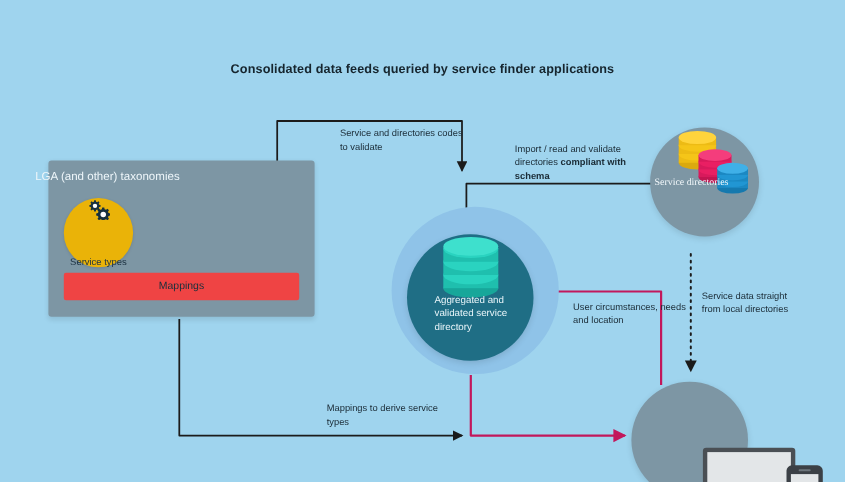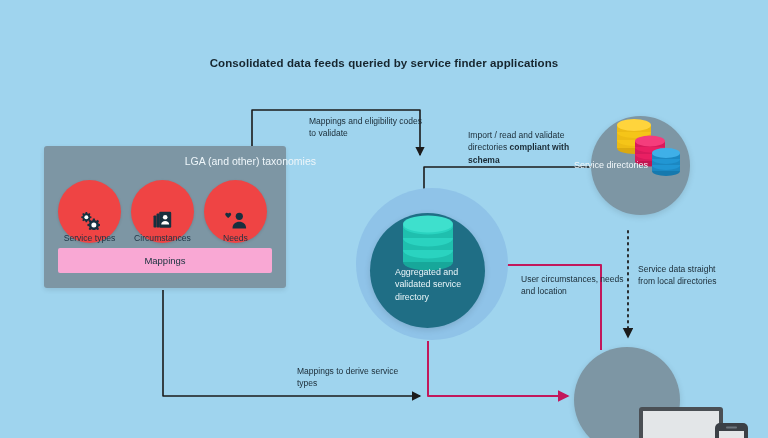--- a/index.html
+++ b/index.html
@@ -33,53 +33,53 @@
 
   
   #taxonomy-panel {
     left: 44px; top: 101px;
     width: 242px; height: 142px;
     background: #7d96a4;
     border-radius: 3px;
     box-shadow: 0 2px 5px rgba(0,0,0,0.10);
   }
   #taxonomy-title {
-    left: 48px; top: 110px;
+    left: 32px; top: 110px;
     width: 268px;
-    text-align: right;
+    text-align: left;
     font-size: 10.5px;
     color: #eef6fa;
   }
   .tax-circle {
     width: 63px; height: 63px;
     border-radius: 50%;
-    background: #ef4444;
+    background: #eab308;
     top: 135px;
     display: flex;
     flex-direction: column;
     align-items: center;
-    justify-content: flex-end;
+    justify-content: space-between;
     box-shadow: 0 1px 3px rgba(0,0,0,0.12);
   }
   #circle-service-types { left: 58px; }
   #circle-circumstances { left: 131px; }
   #circle-needs        { left: 204px; }
   .tax-label {
     font-size: 8.6px;
     color: #1d3242;
     margin-top: 3px;
     text-align: center;
     line-height: 1.05;
   }
   .tax-icon { height: 20px; display: flex; align-items: center; justify-content: center; }
 
   #mappings-bar {
     left: 58px; top: 203px;
     width: 214px; height: 25px;
-    background: #f9a8d4;
+    background: #ef4444;
     border-radius: 2px;
     display: flex;
     align-items: center;
     justify-content: center;
     font-size: 9.5px;
     color: #16303c;
   }
 
   
   #halo {
@@ -106,25 +106,26 @@
 
   
   #directories-circle {
     left: 591px; top: 71px;
     width: 99px; height: 99px;
     border-radius: 50%;
     background: #7d96a4;
     box-shadow: 0 2px 6px rgba(0,0,0,0.12);
   }
   #directories-label {
-    left: 574px; top: 114px;
+    left: 595px; top: 114px;
     width: 75px;
     font-size: 9px;
     line-height: 1.42;
     color: #f2f8fb;
+    font-family: Liberation Serif, serif;
   }
   #directories-dbs { left: 612px; top: 70px; }
 
   
   #finder-circle {
     left: 574px; top: 302px;
     width: 106px; height: 106px;
     border-radius: 50%;
     background: #7d96a4;
     box-shadow: 0 2px 6px rgba(0,0,0,0.12);
@@ -199,47 +200,21 @@
           <path d="M6.6,1.1 l1.5,0 l0.25,1.25 l1.0,0.42 l1.05,-0.72 l1.06,1.06 l-0.72,1.05 l0.42,1.0 l1.25,0.25 l0,1.5 l-1.25,0.25 l-0.42,1.0 l0.72,1.05 l-1.06,1.06 l-1.05,-0.72 l-1.0,0.42 l-0.25,1.25 l-1.5,0 l-0.25,-1.25 l-1.0,-0.42 l-1.05,0.72 l-1.06,-1.06 l0.72,-1.05 l-0.42,-1.0 l-1.25,-0.25 l0,-1.5 l1.25,-0.25 l0.42,-1.0 l-0.72,-1.05 l1.06,-1.06 l1.05,0.72 l1.0,-0.42 z"></path>
           <circle cx="7.35" cy="6.15" r="2.0" fill="#ffffff"></circle>
           <path d="M13.9,7.6 l1.9,0 l0.32,1.58 l1.27,0.53 l1.33,-0.91 l1.34,1.34 l-0.91,1.33 l0.53,1.27 l1.58,0.32 l0,1.9 l-1.58,0.32 l-0.53,1.27 l0.91,1.33 l-1.34,1.34 l-1.33,-0.91 l-1.27,0.53 l-0.32,1.58 l-1.9,0 l-0.32,-1.58 l-1.27,-0.53 l-1.33,0.91 l-1.34,-1.34 l0.91,-1.33 l-0.53,-1.27 l-1.58,-0.32 l0,-1.9 l1.58,-0.32 l0.53,-1.27 l-0.91,-1.33 l1.34,-1.34 l1.33,0.91 l1.27,-0.53 z"></path>
           <circle cx="14.85" cy="13.95" r="2.5" fill="#ffffff"></circle>
         </g>
       </svg>
     </span>
     <span class="tax-label">Service types</span>
   </div>
 
-  <div class="abs tax-circle" id="circle-circumstances">
-    <span class="tax-icon">
-      <svg width="20" height="19" viewBox="0 0 20 19">
-        <g fill="#16303f">
-          <rect x="0.5" y="4.5" width="3" height="12" rx="0.8"></rect>
-          <rect x="3.5" y="2.6" width="3" height="14" rx="0.8"></rect>
-          <rect x="6.2" y="0.8" width="12" height="16" rx="1.2"></rect>
-          <circle cx="12.2" cy="6.2" r="2.3" fill="#ffffff"></circle>
-          <path d="M8.2,13.6 c0,-2.4 1.8,-3.7 4.0,-3.7 c2.2,0 4.0,1.3 4.0,3.7 z" fill="#ffffff"></path>
-        </g>
-      </svg>
-    </span>
-    <span class="tax-label">Circumstances</span>
-  </div>
-
-  <div class="abs tax-circle" id="circle-needs">
-    <span class="tax-icon">
-      <svg width="24" height="19" viewBox="0 0 24 19">
-        <g fill="#16303f">
-          <path d="M4.2,2.4 c1.1,-1.3 3.0,-0.6 3.0,0.9 c0,1.5 -1.8,2.8 -3.0,3.8 c-1.2,-1.0 -3.0,-2.3 -3.0,-3.8 c0,-1.5 1.9,-2.2 3.0,-0.9 z"></path>
-          <circle cx="15.3" cy="5.3" r="3.6"></circle>
-          <path d="M8.5,17.4 c0,-4.3 3.1,-6.6 6.8,-6.6 c3.7,0 6.8,2.3 6.8,6.6 z"></path>
-        </g>
-      </svg>
-    </span>
-    <span class="tax-label">Needs</span>
-  </div>
+
 
   <div class="abs" id="mappings-bar">
     <span>Mappings</span>
   </div>
 
   <div class="abs" id="halo"></div>
   <div class="abs" id="core-circle"></div>
   <div class="abs" id="core-db">
     <svg width="56" height="62" viewBox="0 0 56 62">
       <g>
@@ -303,21 +278,21 @@
       <path d="M0,61 L104,61 L99,70 L5,70 z" fill="#b9c4cb"></path>
       <rect x="42" y="61" width="20" height="3" rx="1.4" fill="#8fa0ab"></rect>
 
       <rect x="86" y="22" width="33" height="58" rx="5" fill="#3b4046"></rect>
       <rect x="90" y="30" width="25" height="42" fill="#e3e6e8"></rect>
       <circle cx="102.5" cy="76" r="2.6" fill="#6d757c"></circle>
       <rect x="97" y="25.6" width="11" height="1.8" rx="0.9" fill="#6d757c"></rect>
     </svg>
   </div>
 
-  <div class="abs note" id="note-codes">Mappings and eligibility codes to validate</div>
+  <div class="abs note" id="note-codes">Service and directories codes to validate</div>
 
   <div class="abs note" id="note-import"><span>Import / read and validate directories </span><b>compliant with schema</b></div>
 
   <div class="abs note" id="note-user">User circumstances, needs and location</div>
   <div class="abs note" id="note-derive">Mappings to derive service types</div>
   <div class="abs note" id="note-straight">Service data straight from local directories</div>
 
 </div>
 
 </body></html>

